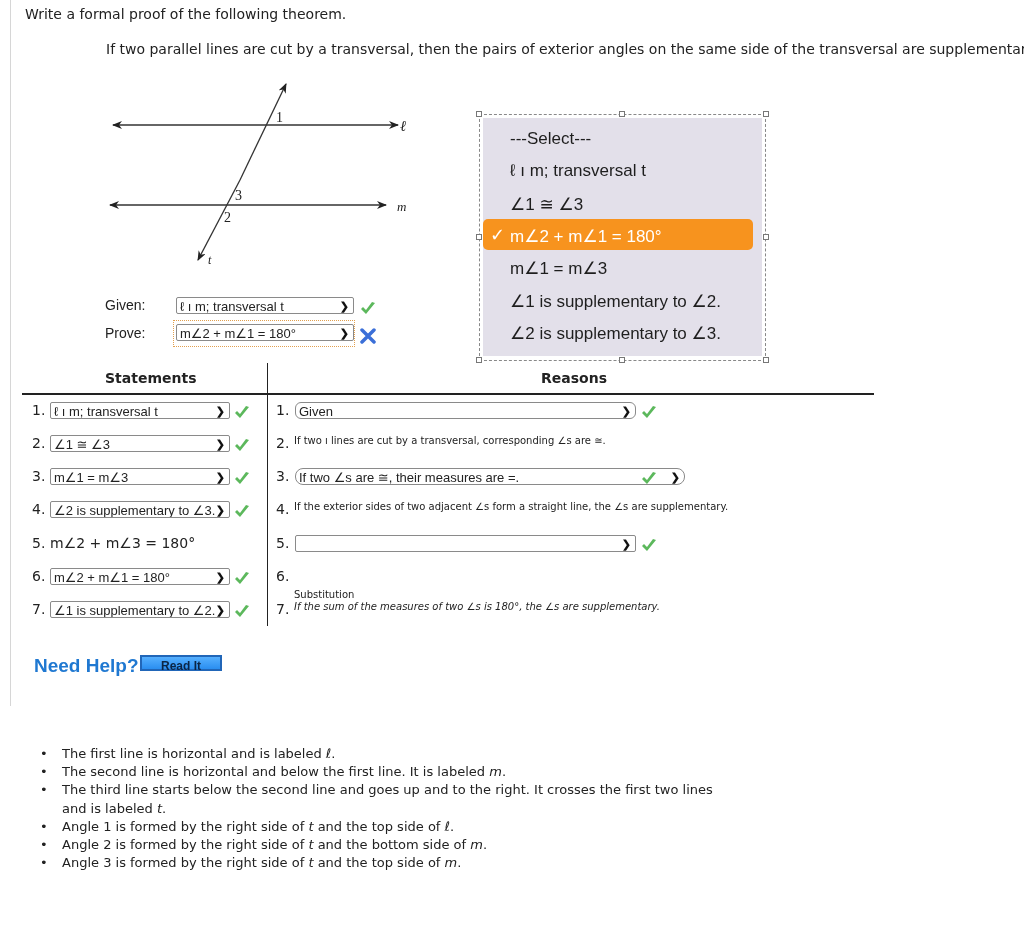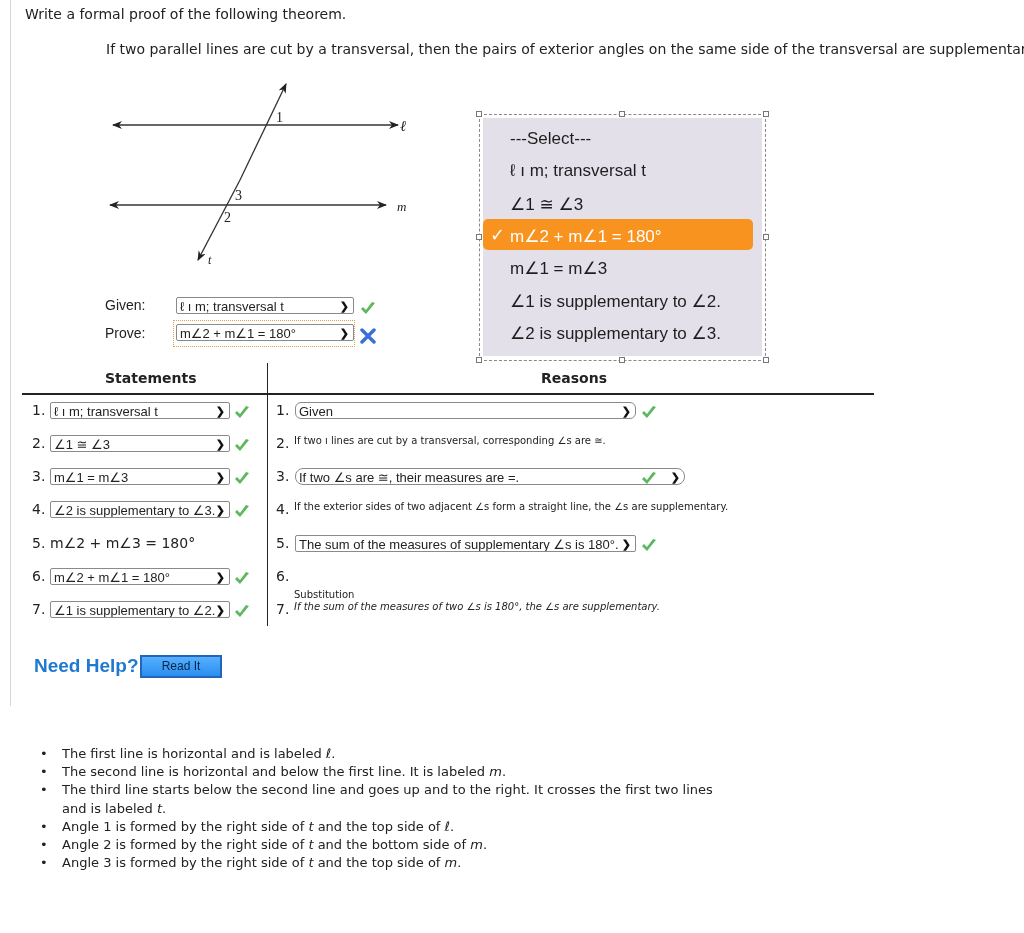--- a/index.html
+++ b/index.html
@@ -29,21 +29,21 @@
 
   
   .th { position: absolute; top: 370px; font-size: 14px; font-weight: bold; color: #222; }
   .th-rule { position: absolute; left: 22px; top: 393px; width: 852px; height: 2px; background: #222; }
   .col-rule { position: absolute; left: 267px; top: 363px; width: 1px; height: 263px; background: #222; }
   .num { position: absolute; font-size: 14px; color: #222; }
   .stmt-text { position: absolute; font-size: 14px; color: #222; white-space: nowrap; }
   .reason-text { position: absolute; font-size: 10px; color: #222; white-space: nowrap; }
 
   .need-help { position: absolute; left: 34px; top: 655px; font-family: "Liberation Sans", sans-serif; font-size: 19px; font-weight: bold; color: #1f78d1; }
-  .read-it { position: absolute; left: 140px; top: 655px; width: 82px; height: 23px; background: linear-gradient(#56b0ff, #2a8ef0); border: 2px solid #2166b8; box-sizing: border-box; font-family: "Liberation Sans", sans-serif; font-size: 12px; font-weight: normal; color: #0b2545; text-align: center; line-height: 19px; }
+  .read-it { position: absolute; left: 140px; top: 655px; width: 82px; height: 16px; background: linear-gradient(#56b0ff, #2a8ef0); border: 2px solid #2166b8; box-sizing: border-box; font-family: "Liberation Sans", sans-serif; font-size: 12px; font-weight: bold; color: #0b2545; text-align: center; line-height: 19px; }
 
   .desc { position: absolute; left: 40px; top: 745px; font-size: 13px; color: #222; line-height: 18.2px; }
   .desc .intro { padding-left: 22px; font-family: "Liberation Sans", sans-serif; font-size: 13.5px; }
   .desc ul { margin: 0; padding: 0; list-style: none; }
   .desc li { position: relative; padding-left: 22px; width: 660px; }
   .desc li .bullet { position: absolute; left: 0; top: 0; }
   .ital { font-style: italic; }
 </style>
 </head>
 <body>
@@ -176,21 +176,20 @@
 <svg class="check" style="left:234px;top:503px;" viewBox="0 0 16 16">
     <path d="M1,9 L6,14 L15,3 L12,2 L6,10 L3,7 Z" fill="#5cb85c"></path>
   </svg>
 <div class="num" style="left:276px;top:501px;">4.</div>
 <div class="reason-text" style="left:294px;top:501px;">If the exterior sides of two adjacent ∠s form a straight line, the ∠s are supplementary.</div>
 
 <div class="num" style="left:32px;top:535px;">5.</div>
 <div class="stmt-text" style="left:50px;top:535px;">m∠2 + m∠3 = 180°</div>
 <div class="num" style="left:276px;top:535px;">5.</div>
 <div class="field-box" style="left:295px;top:535px;width:341px;">
-  <span>The sum of the measures of supplementary ∠s is 180°.</span>
   <span class="chev">❯</span>
 </div>
 <svg class="check" style="left:641px;top:537px;" viewBox="0 0 16 16">
     <path d="M1,9 L6,14 L15,3 L12,2 L6,10 L3,7 Z" fill="#5cb85c"></path>
   </svg>
 
 <div class="num" style="left:32px;top:568px;">6.</div>
 <div class="field-box" style="left:50px;top:568px;width:180px;">
   <span>m∠2 + m∠1 = 180°</span>
   <span class="chev">❯</span>

